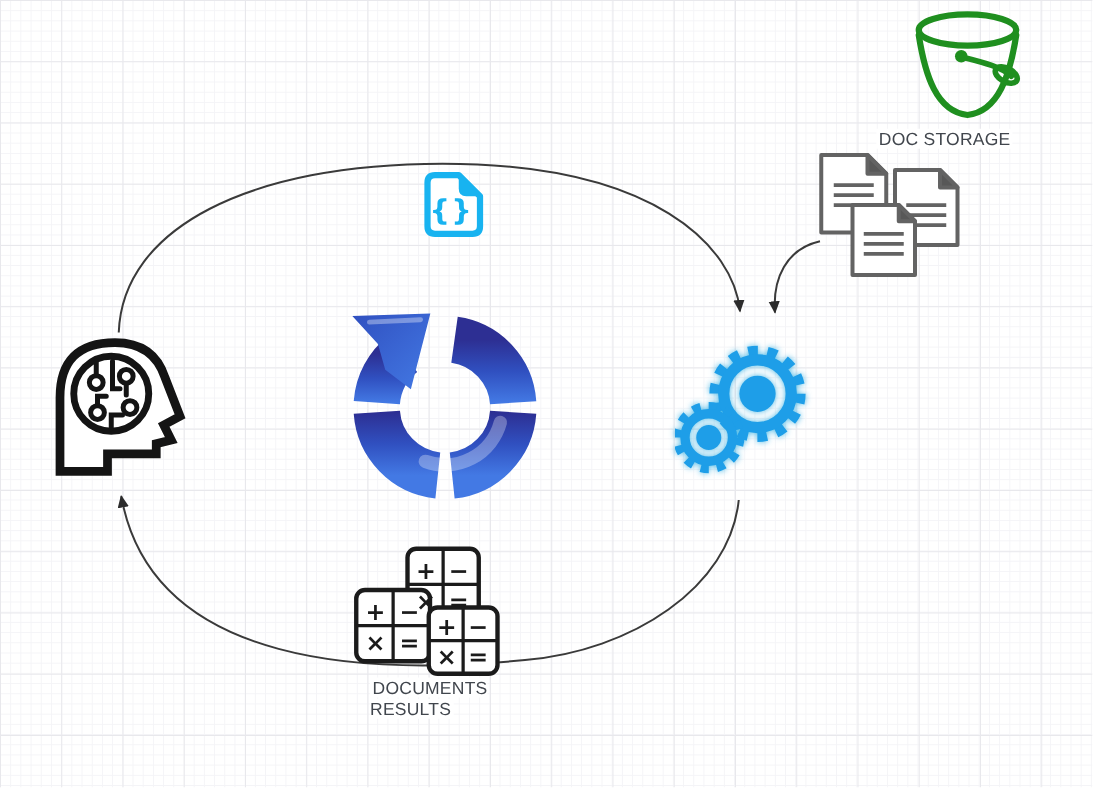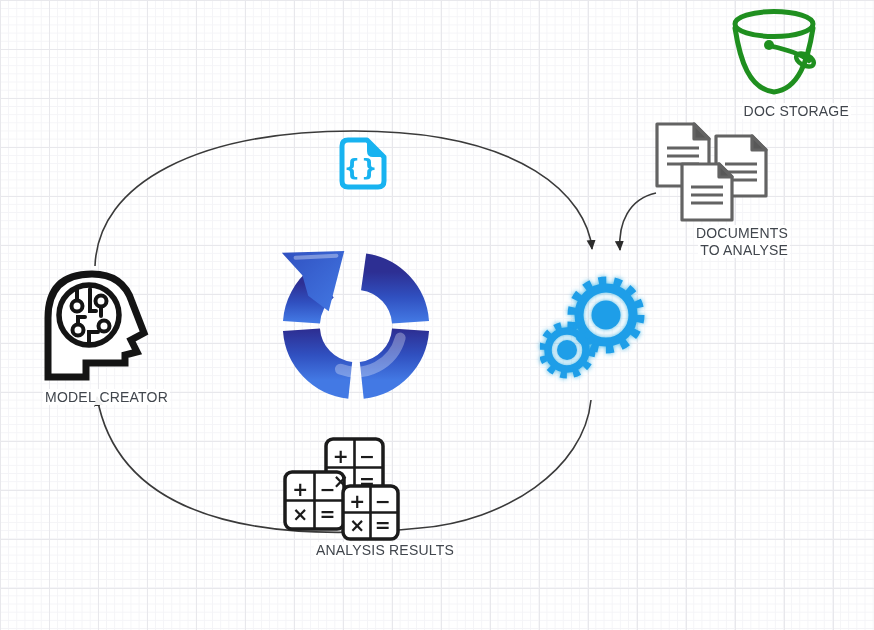--- a/index.html
+++ b/index.html
@@ -11,21 +11,21 @@
       linear-gradient(to bottom, var(--grid_major,#e8e8ec) 1px, transparent 1px),
       linear-gradient(to right, var(--grid_minor,#f4f4f7) 1px, transparent 1px),
       linear-gradient(to bottom, var(--grid_minor,#f4f4f7) 1px, transparent 1px);
     background-size:49px 49px,49px 49px,8.1667px 8.1667px,8.1667px 8.1667px;
     font-family:"Liberation Sans",sans-serif;
   }
   .edges-layer{position:absolute;left:0;top:0;z-index:1;}
   .node{position:absolute;z-index:2;}
   .node-label{
     position:absolute;z-index:3;
-    font-size:14px;line-height:17px;text-align:right;
+    font-size:14px;line-height:17px;text-align:left;
     color:var(--label_text,#41464d);
     letter-spacing:.2px;
   }
   .node-label span{background:rgba(255,255,255,.93);padding:0 2px;}
   .gears-glow{filter:drop-shadow(0 0 2.5px rgba(41,171,226,.85));}
   svg text.calc-sym{
     font-family:"DejaVu Sans",sans-serif;font-weight:bold;font-size:19px;fill:#1b1b1b;
   }
   svg text.braces{
     font-family:"DejaVu Sans",sans-serif;font-weight:bold;font-size:23px;
@@ -74,24 +74,20 @@
         <path d="M68 20 H104 L118 34 V80 H68 Z"></path>
         <path d="M104 20 V34 H118 Z" style="fill:var(--document_fold_gray,#585858)"></path>
         <path d="M77 48 H109 M77 56 H109 M77 64 H109" fill="none" stroke-width="3"></path>
 
         <path d="M34 48 H71 L84 61 V104 H34 Z"></path>
         <path d="M71 48 V61 H84 Z" style="fill:var(--document_fold_gray,#585858)"></path>
         <path d="M43 71 H75 M43 79 H75 M43 87 H75" fill="none" stroke-width="3"></path>
       </g>
     </svg>
   </div>
-  <div class="node-label" style="left:640px;top:225px;width:150px;">
-    <div><span>DOCUMENTS</span></div>
-    <div><span>TO ANALYSE</span></div>
-  </div>
 
   <div class="node" style="left:334px;top:135px;width:56px;height:58px;">
     <svg width="56" height="58" viewBox="0 0 56 58">
       <path d="M 14 5 H 33 L 50 22 V 46 Q 50 52 44 52 H 14 Q 8 52 8 46 V 11 Q 8 5 14 5 Z" fill="#fff" style="stroke:var(--nlp_model_cyan,#18b3f0)" stroke-width="5" stroke-linejoin="round"></path>
       <path d="M 33 5 L 50 22 H 39 Q 33 22 33 16 Z" style="fill:var(--nlp_model_cyan,#18b3f0)"></path>
       <text class="braces" x="27" y="41" text-anchor="middle">{}</text>
     </svg>
   </div>
 
   <div class="node" style="left:38px;top:264px;width:112px;height:118px;">
@@ -105,23 +101,20 @@
         <path d="M 40 60 V 53 H 47"></path>
         <path d="M 51 79 V 68 H 60"></path>
       </g>
       <g fill="#fff" style="stroke:var(--creator_black,#141414)" stroke-width="4">
         <circle cx="39" cy="42" r="5.5"></circle>
         <circle cx="63" cy="37" r="5.5"></circle>
         <circle cx="66" cy="62" r="5.5"></circle>
         <circle cx="40" cy="66" r="5.5"></circle>
       </g>
     </svg>
-  </div>
-  <div class="node-label" style="left:20px;top:389px;width:150px;">
-    <span>MODEL CREATOR</span>
   </div>
 
   <div class="node" style="left:276px;top:246px;width:160px;height:160px;">
     <svg width="160" height="160" viewBox="0 0 164 164">
       <defs>
         <linearGradient id="cyc" x1="0" y1="0" x2="0" y2="1">
           <stop offset="0" style="stop-color:var(--cycle_blue_dark,#2d2f93)"></stop>
           <stop offset="0.5" style="stop-color:var(--cycle_blue_mid,#3050c0)"></stop>
           <stop offset="1" style="stop-color:var(--cycle_blue_light,#4379e4)"></stop>
         </linearGradient>
@@ -184,16 +177,16 @@
         <text class="calc-sym" x="45.5" y="85">=</text>
 
         <text class="calc-sym" x="75.3" y="72">+</text>
         <text class="calc-sym" x="100.6" y="72">−</text>
         <text class="calc-sym" x="75.3" y="96">×</text>
         <text class="calc-sym" x="100.6" y="96">=</text>
       </g>
     </svg>
   </div>
   <div class="node-label" style="left:296px;top:542px;width:160px;">
-    <span>ANALYSIS RESULTS</span>
+    <span>DOCUMENTS RESULTS</span>
   </div>
 
 </div>
 
 </body></html>

